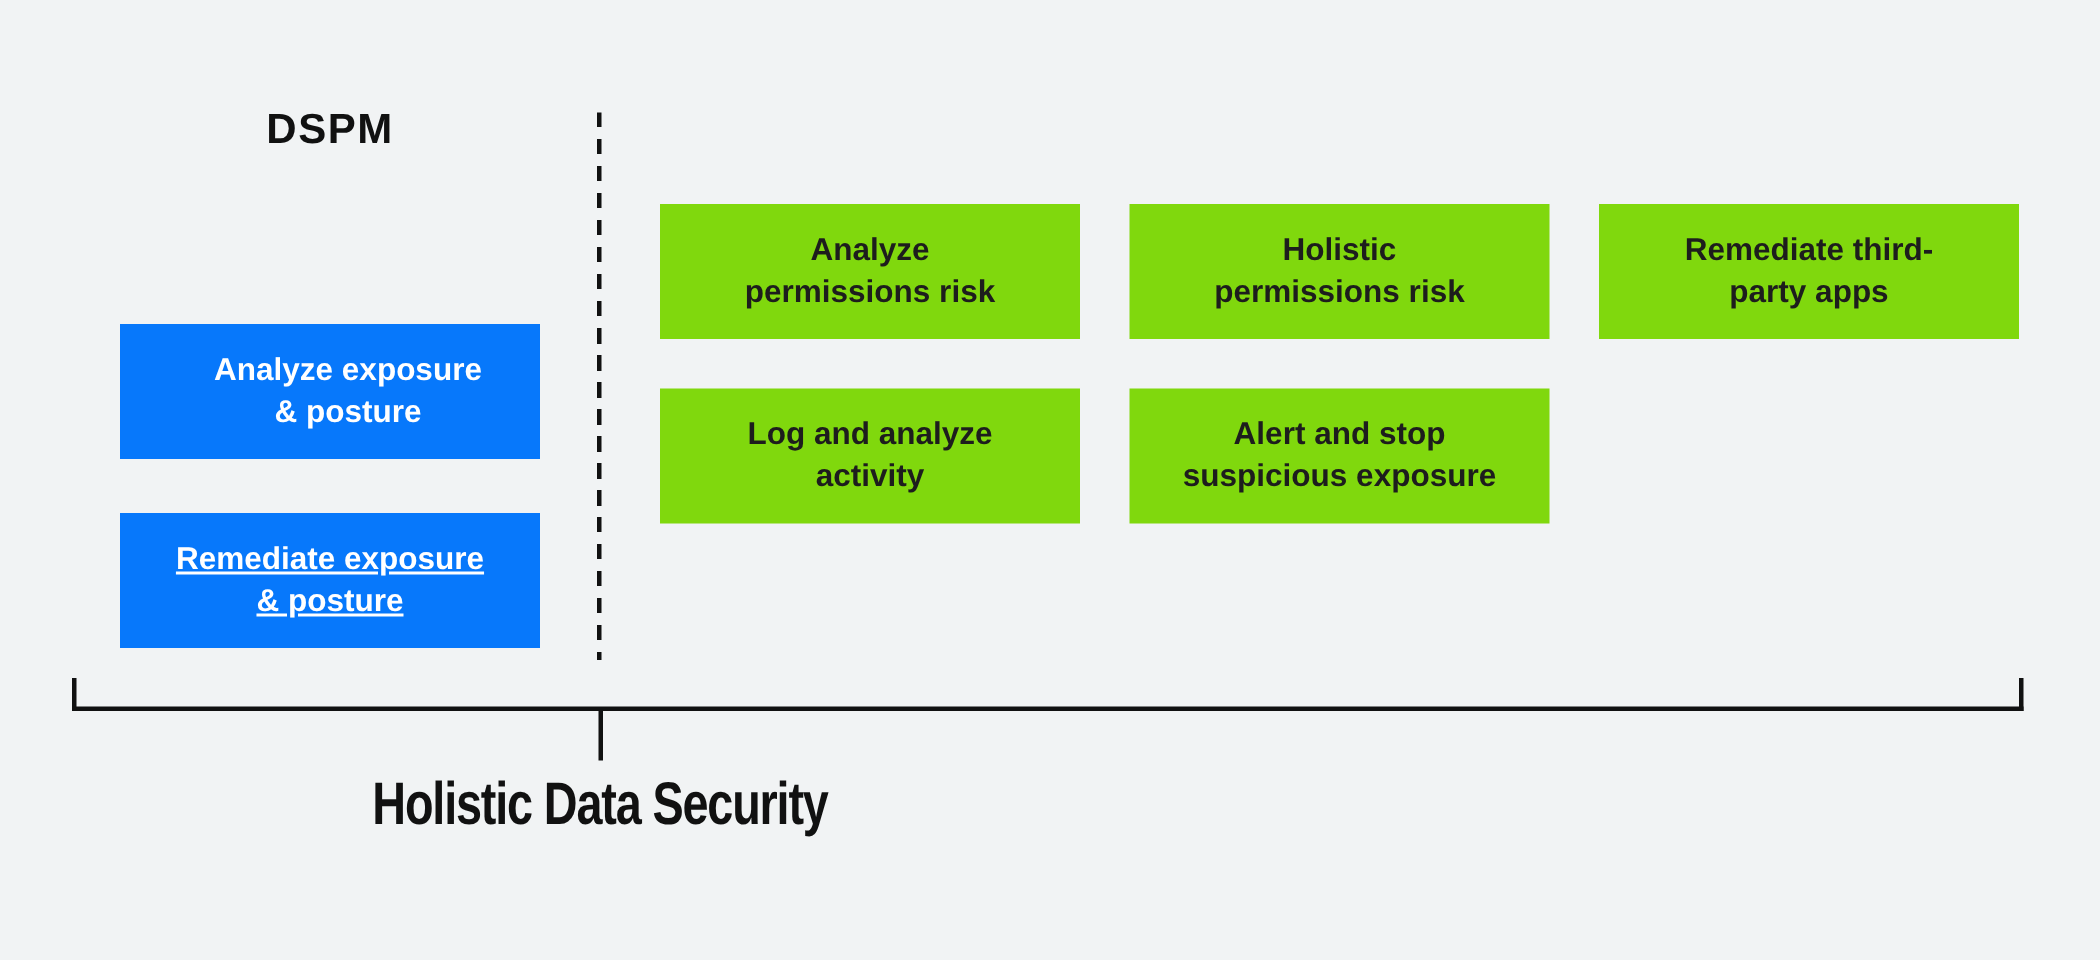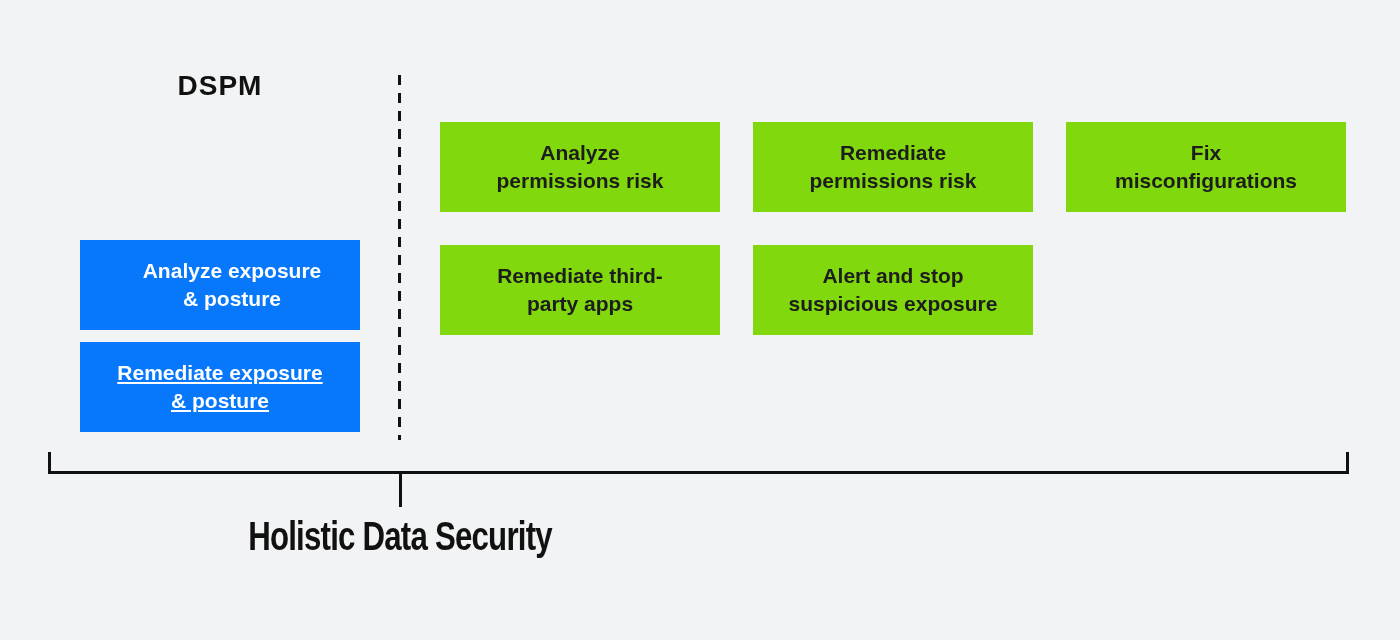--- a/index.html
+++ b/index.html
@@ -32,37 +32,37 @@
   .box {
     position: absolute;
     width: 280px; height: 90px;
     display: flex; align-items: center; justify-content: center;
     text-align: center;
     font-size: 21px; font-weight: bold; line-height: 28px;
     white-space: pre-line;
   }
   .box.blue { background: var(--blue); color: #ffffff; }
   .blue-1 { left: 80px; top: 122px; }
-  .blue-2 { left: 80px; top: 240px; padding-left: 24px; }
+  .blue-2 { left: 80px; top: 216px; padding-left: 24px; }
   .blue-3 { left: 80px; top: 342px; text-decoration: underline; }
 
   .divider {
     position: absolute;
     left: 398px; top: 75px;
     width: 3px; height: 365px;
     background: repeating-linear-gradient(
       to bottom,
       var(--ink) 0px, var(--ink) 10px,
       transparent 10px, transparent 18px
     );
   }
 
   .grid {
     position: absolute;
-    left: 440px; top: 122px;
+    left: 440px; top: 136px;
     display: grid;
     grid-template-columns: repeat(3, 280px);
     grid-auto-rows: 90px;
     column-gap: 20px; row-gap: 20px; gap: 33px;
   }
   .grid .box { position: static; }
   .box.green { background: var(--green); color: var(--box-text-dark); }
 
   .bracket-h {
     position: absolute;
@@ -105,26 +105,26 @@
   <div class="box blue blue-2">Analyze exposure
 &amp; posture</div>
   <div class="box blue blue-3">Remediate exposure
 &amp; posture</div>
 
   <div class="divider"></div>
 
   <div class="grid">
     <div class="box green">Analyze
 permissions risk</div>
-    <div class="box green">Remediate
+    <div class="box green">Holistic
 permissions risk</div>
-    <div class="box green">Fix
-misconfigurations</div>
     <div class="box green">Remediate third-
 party apps</div>
+    <div class="box green">Log and analyze
+activity</div>
     <div class="box green">Alert and stop
 suspicious exposure</div>
   </div>
 
   <div class="bracket-h"></div>
   <div class="bracket-tick tick-left"></div>
   <div class="bracket-tick tick-right"></div>
   <div class="bracket-stem"></div>
 
   <div class="holistic-label">Holistic Data Security</div>

